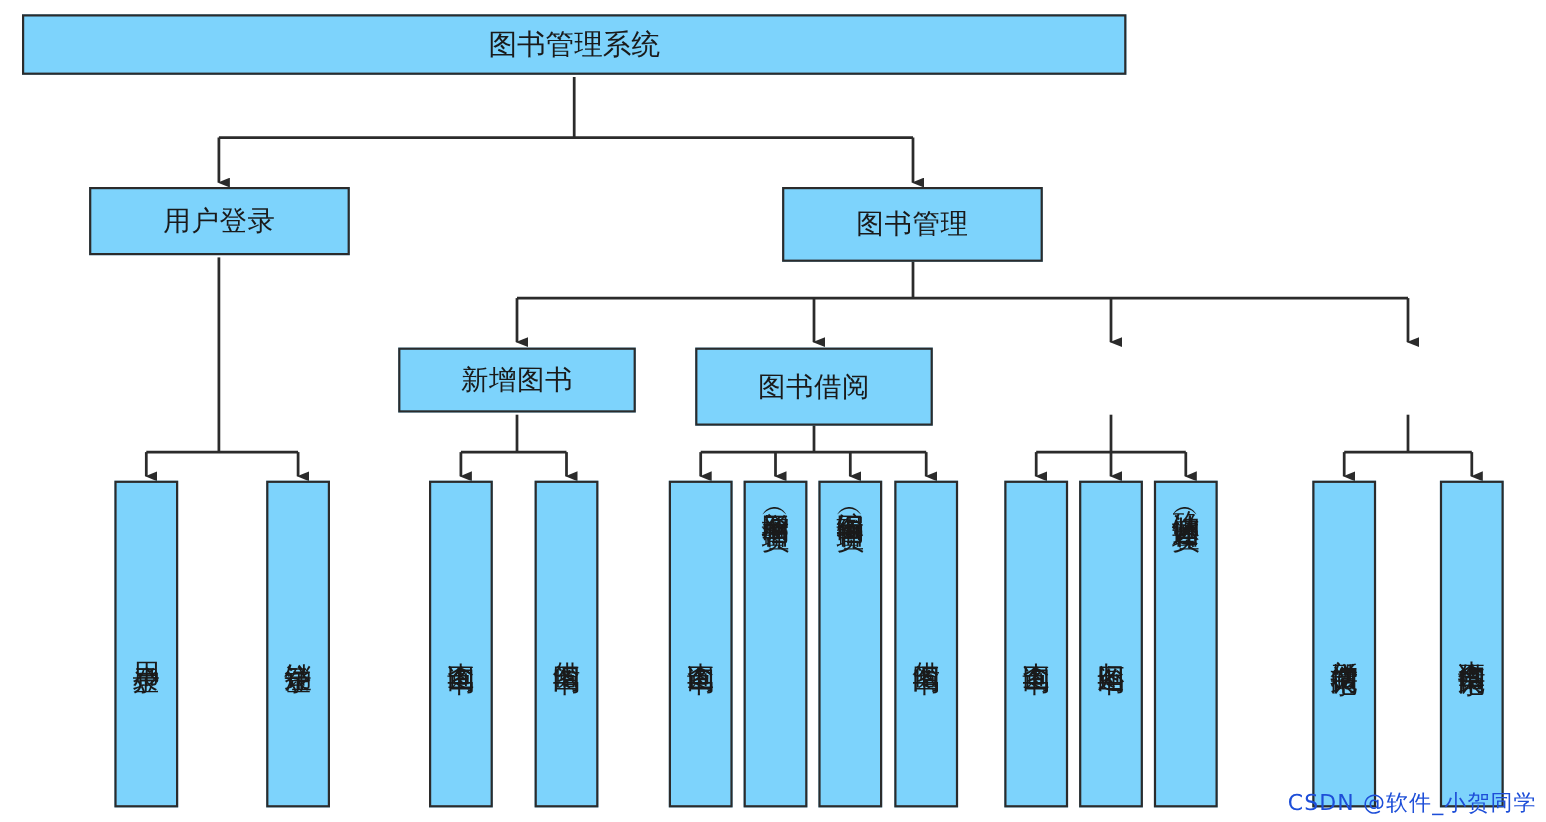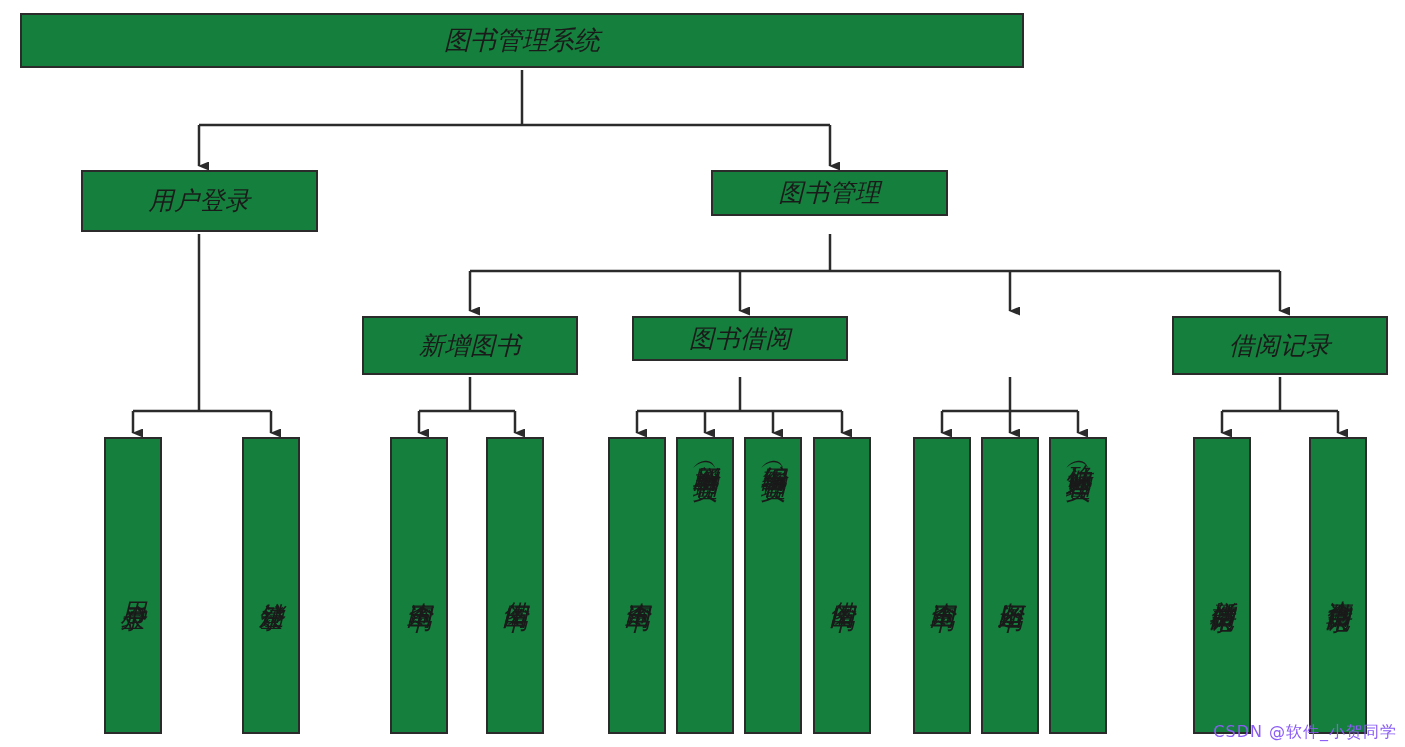--- a/index.html
+++ b/index.html
@@ -23,26 +23,25 @@
     left: 0;
     top: 0;
     width: 1405px;
     height: 747px;
     pointer-events: none;
   }
   .node {
     position: absolute;
     box-sizing: border-box;
     border: 2.5px solid #2b2b2b;
-    background: #15803d;
+    background: #7dd3fc;
     display: flex;
     align-items: center;
     justify-content: center;
     color: #1a1a1a;
-    font-style: italic;
   }
   .node.h {
     font-size: 25px;
     line-height: 1.1;
     letter-spacing: 0.5px;
   }
   .node.root {
     font-size: 26px;
   }
   .node.leaf {
@@ -62,22 +61,22 @@
   .vtext.mid {
     align-self: center;
   }
   .vtext.top {
     margin-top: 6px;
   }
   .watermark {
     position: absolute;
     right: 8px;
     bottom: 4px;
-    font-size: 16px;
-    color: #8b5cf6;
+    font-size: 20px;
+    color: #1d4ed8;
     letter-spacing: 1px;
     white-space: nowrap;
   }
 </style>
 </head>
 <body>
 
 <div id="canvas">
 
   <svg id="edges" viewBox="0 0 1405 747" xmlns="http://www.w3.org/2000/svg">
@@ -130,32 +129,29 @@
     </g>
   </svg>
 
   <div class="node root" style="left:20px; top:13px; width:1004px; height:55px;">
     <span>图书管理系统</span>
   </div>
 
   <div class="node h" style="left:81px; top:170px; width:237px; height:62px;">
     <span>用户登录</span>
   </div>
-  <div class="node h" style="left:711px; top:170px; width:237px; height:46px;">
+  <div class="node h" style="left:711px; top:170px; width:237px; height:68px;">
     <span>图书管理</span>
   </div>
 
   <div class="node h" style="left:362px; top:316px; width:216px; height:59px;">
     <span>新增图书</span>
   </div>
-  <div class="node h" style="left:632px; top:316px; width:216px; height:45px;">
+  <div class="node h" style="left:632px; top:316px; width:216px; height:71px;">
     <span>图书借阅</span>
-  </div>
-  <div class="node h" style="left:1172px; top:316px; width:216px; height:59px;">
-    <span>借阅记录</span>
   </div>
 
   <div class="node leaf" style="left:104px; top:437px; width:58px; height:297px;">
     <span class="vtext mid">用户登录</span>
   </div>
   <div class="node leaf" style="left:242px; top:437px; width:58px; height:297px;">
     <span class="vtext mid">注销登录</span>
   </div>
 
   <div class="node leaf" style="left:390px; top:437px; width:58px; height:297px;">

